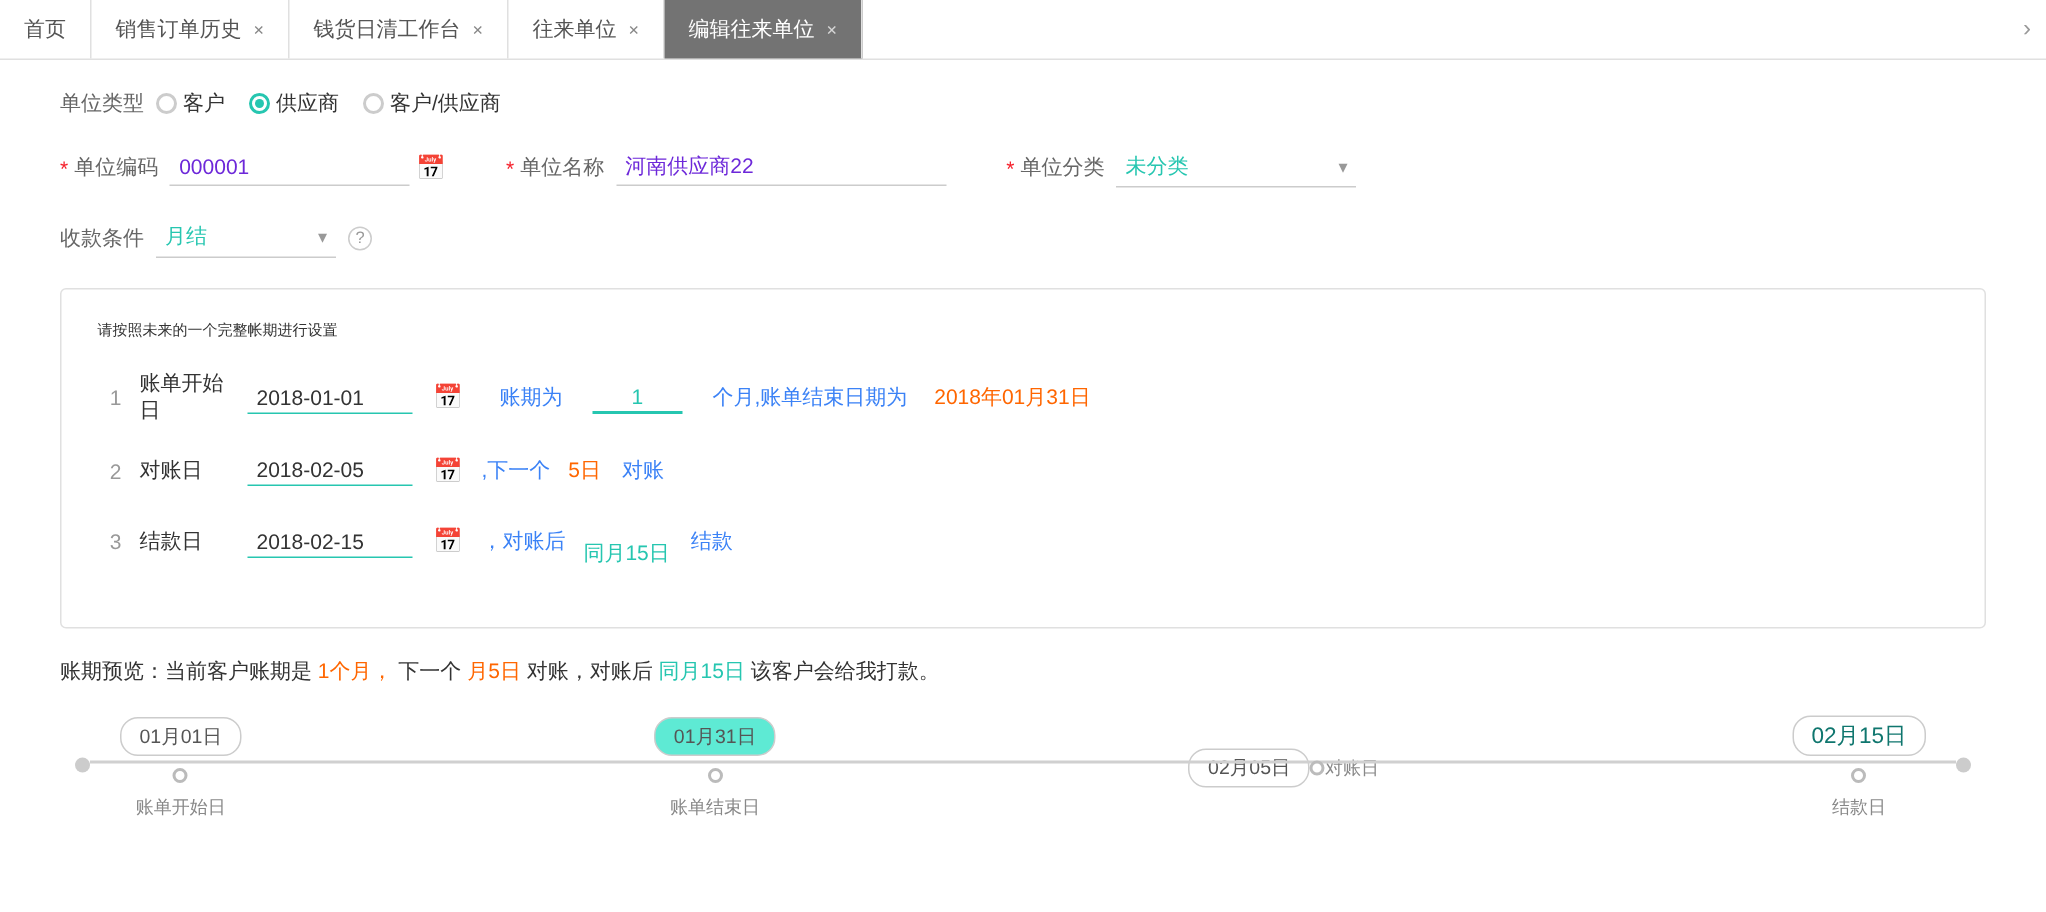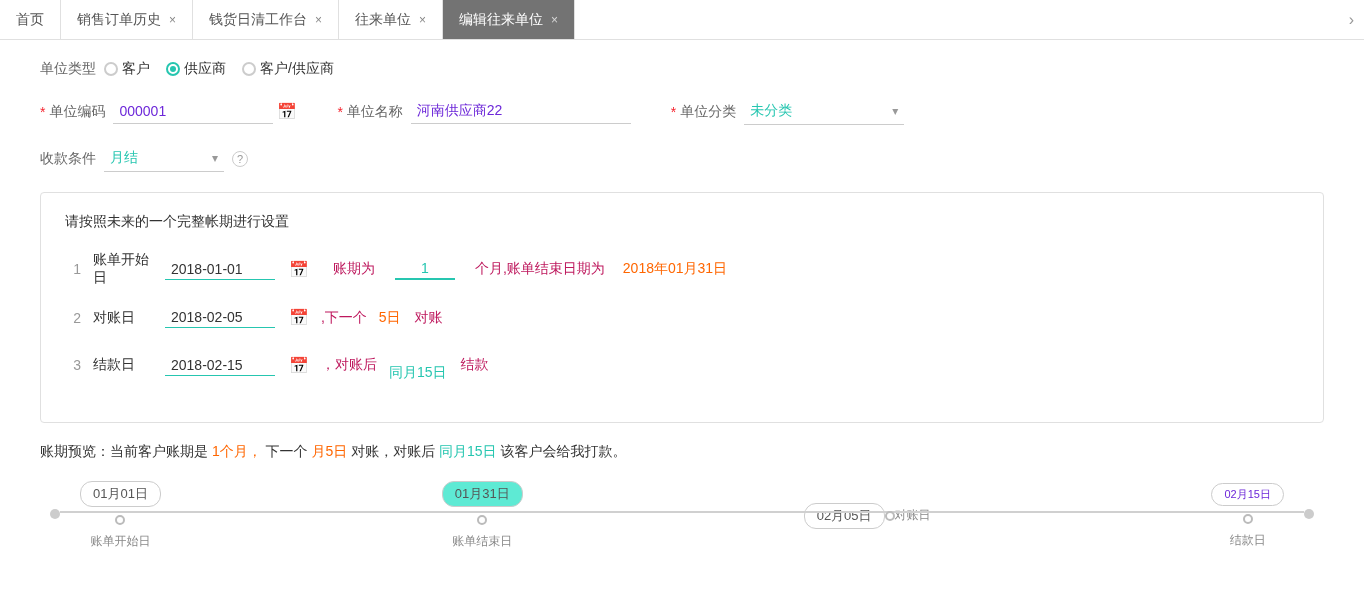--- a/index.html
+++ b/index.html
@@ -160,21 +160,21 @@
 
     
     .section-box {
       border: 1px solid #e0e0e0;
       border-radius: 4px;
       padding: 20px 24px;
       margin-bottom: 20px;
       background: #fff;
     }
     .section-title {
-      font-size: 14px;
+      font-size: 10px;
       color: #333;
       margin-bottom: 20px;
     }
 
     
     .setting-row {
       display: flex;
       align-items: center;
       margin-bottom: 20px;
       gap: 12px;
@@ -199,21 +199,21 @@
       width: 110px;
       outline: none;
       background: transparent;
     }
     .cal-icon {
       color: #26c6b0;
       cursor: pointer;
       font-size: 16px;
       margin-left: 2px;
     }
-    .inline-text { color: #be185d; }
+    .inline-text { color: #3b82f6; }
     .period-input {
       border: none;
       border-bottom: 2px solid #26c6b0;
       padding: 2px 6px;
       font-size: 14px;
       color: #26c6b0;
       width: 60px;
       outline: none;
       background: transparent;
       text-align: center;
@@ -373,21 +373,21 @@
           <div style="font-size:12px;color:#888;white-space:nowrap;">账单结束日</div>
         </div>
 
         <div style="display:flex;align-items:center;">
           <div style="border:1px solid #ccc;border-radius:12px;padding:3px 12px;font-size:13px;color:#555;background:#fff;white-space:nowrap;">02月05日</div>
           <div style="width:10px;height:10px;border-radius:50%;border:2px solid #bbb;background:#fff;z-index:1;margin:8px 0;"></div>
           <div style="font-size:12px;color:#888;white-space:nowrap;">对账日</div>
         </div>
 
         <div style="display:flex;flex-direction:column;align-items:center;">
-          <div style="border:1px solid #ccc;border-radius:12px;padding:3px 12px;font-size:11px;color:#6d28d9;background:#fff;white-space:nowrap;">02月15日</div>
+          <div style="border:1px solid #ccc;border-radius:12px;padding:3px 12px;font-size:15px;color:#0f766e;background:#fff;white-space:nowrap;">02月15日</div>
           <div style="width:10px;height:10px;border-radius:50%;border:2px solid #bbb;background:#fff;z-index:1;margin:8px 0;"></div>
           <div style="font-size:12px;color:#888;white-space:nowrap;">结款日</div>
         </div>
       </div>
 
       <div style="display:flex; align-items:center; margin-top:28px;">
         <div style="width:10px;height:10px;border-radius:50%;background:#ccc;z-index:1;"></div>
       </div>
     </div>
   </div>

